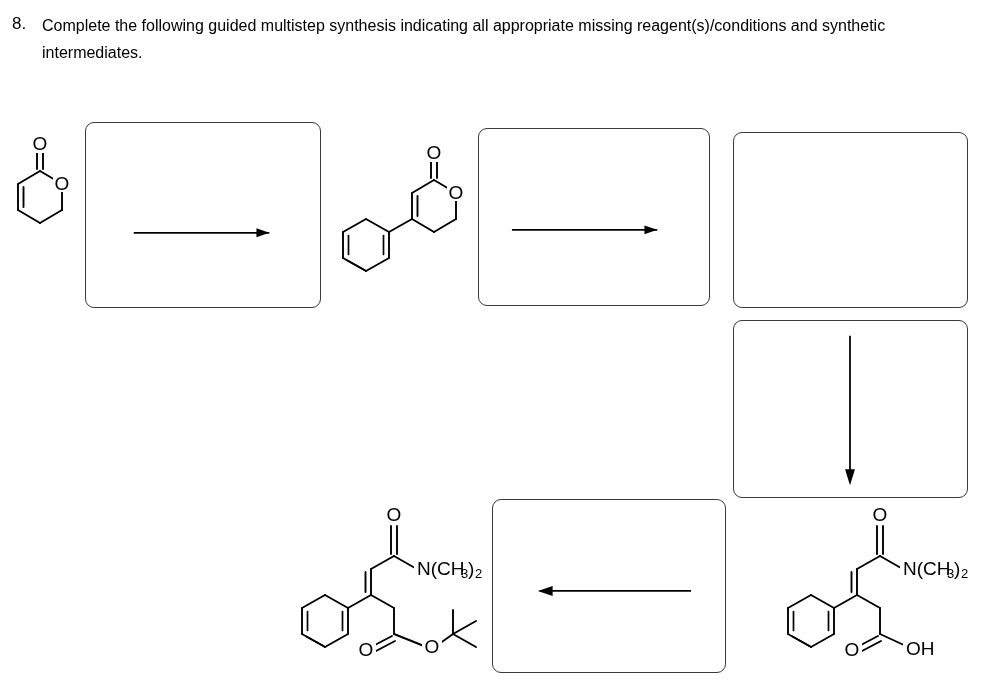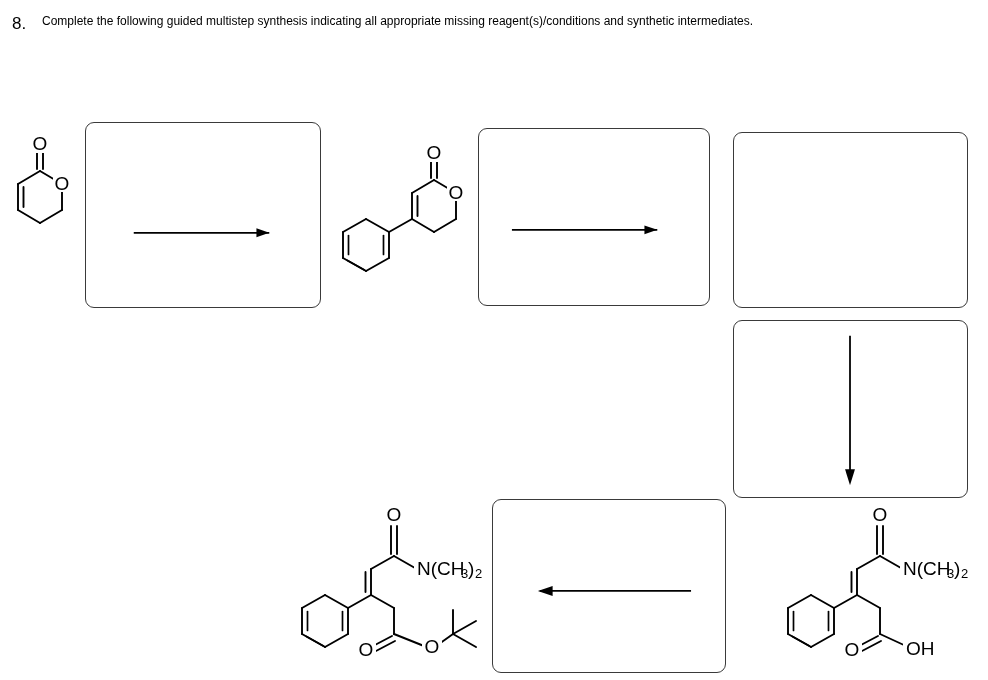--- a/index.html
+++ b/index.html
@@ -27,22 +27,22 @@
     align-items: flex-start;
   }
   #question-number {
     font-size: 17px;
     line-height: 23px;
     width: 30px;
     flex: 0 0 30px;
     text-align: left;
   }
   #question-text {
-    font-size: 12px;
-    line-height: 18px;
+    font-size: 16px;
+    line-height: 27px;
     width: 900px;
   }
 
   
   .answer-box {
     position: absolute;
     box-sizing: border-box;
     border: 1px solid #3a3a3a;
     border-radius: 9px;
     background: #ffffff;

